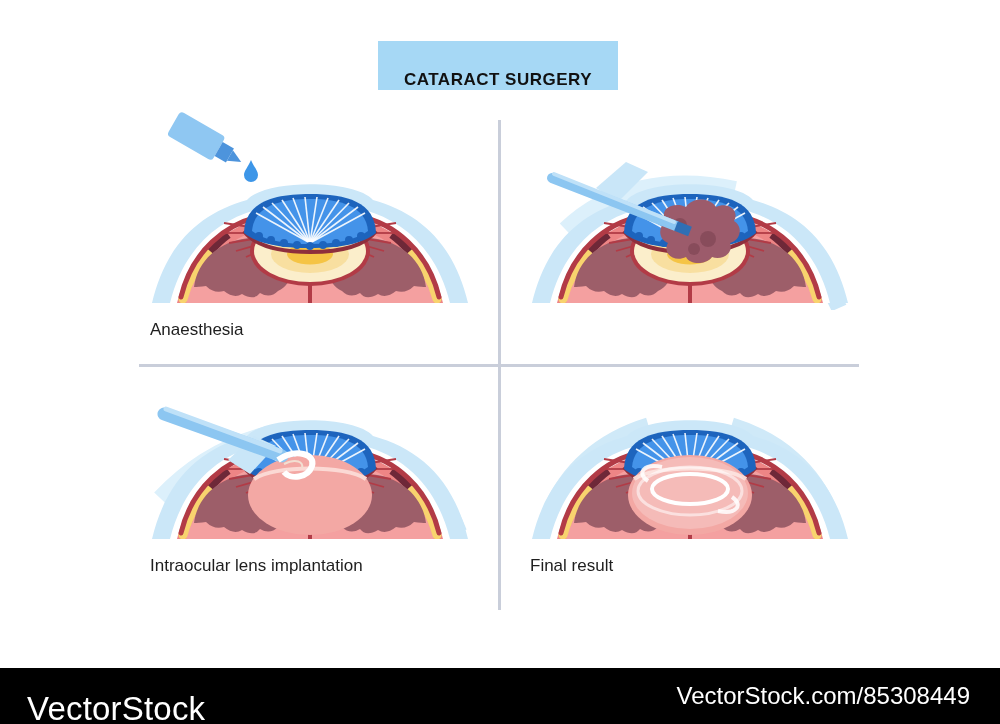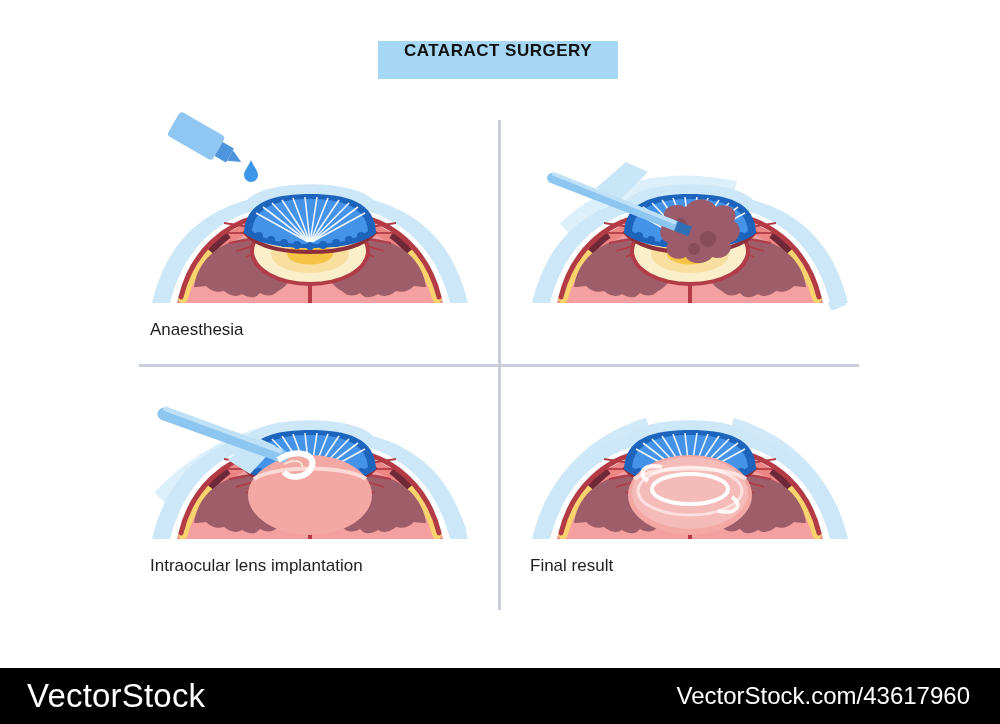--- a/index.html
+++ b/index.html
@@ -1,34 +1,34 @@
 <!DOCTYPE html>
 <html><head>
 <meta charset="utf-8">
 <style>
   html,body{margin:0;padding:0;background:#ffffff;}
   #stage{position:relative;width:1000px;height:724px;background:#ffffff;overflow:hidden;
          font-family:"Liberation Sans",sans-serif;}
-  .title-box{position:absolute;left:378px;top:41px;width:240px;height:38px;
-             background:#A6D8F5;display:flex;align-items:flex-start;justify-content:center;}
+  .title-box{position:absolute;left:378px;top:41px;width:240px;height:49px;
+             background:#A6D8F5;display:flex;align-items:flex-end;justify-content:center;}
   .title-box span{font-size:17px;font-weight:600;letter-spacing:.5px;color:#111;}
   .divider-v{position:absolute;left:498px;top:120px;width:3px;height:490px;background:#C9CEDA;}
   .divider-h{position:absolute;left:139px;top:364px;width:720px;height:3px;background:#C9CEDA;}
   .panel{position:absolute;}
   .panel svg{display:block;}
   .p1{left:150px;top:110px;width:320px;height:240px;}
   .p2{left:530px;top:110px;width:320px;height:240px;}
   .p3{left:150px;top:390px;width:320px;height:190px;}
   .p4{left:530px;top:390px;width:320px;height:190px;}
   .panel-label{position:absolute;left:0;width:320px;
                font-size:17px;color:#1E1E1E;}
   .p1 .panel-label,.p2 .panel-label{top:210px;}
   .p3 .panel-label,.p4 .panel-label{top:166px;}
   .footer{position:absolute;left:0;top:668px;width:1000px;height:56px;background:#000;}
-  .footer .logo{position:absolute;left:27px;top:0;height:44px;line-height:56px;
+  .footer .logo{position:absolute;left:27px;top:13px;height:44px;line-height:56px;
                 color:#fff;font-size:33px;font-weight:500;letter-spacing:.2px;}
   .footer .credit{position:absolute;right:30px;top:0;height:56px;line-height:56px;
                   color:#fff;font-size:24px;font-weight:400;}
 </style>
 </head>
 <body>
 
 <div id="stage">
 
   <svg width="0" height="0" style="position:absolute">
@@ -201,16 +201,16 @@
         <line x1="16" y1="19" x2="130" y2="61" stroke="#BFE1F8" stroke-width="5" stroke-linecap="round"></line>
         <path d="M128,70 C146,58 166,64 162,76 C158,88 140,90 134,82" stroke="#FFFFFF" stroke-width="6" fill="none"></path>
         <path d="M134,74 C146,68 154,72 152,78" stroke="#F2DFD2" stroke-width="2" fill="none"></path>
       </g>
     </svg>
     <div class="panel-label">Intraocular lens implantation</div>
   </div>
 
   <div class="footer">
     <span class="logo">VectorStock</span>
-    <span class="credit">VectorStock.com/43617960</span>
+    <span class="credit">VectorStock.com/85308449</span>
   </div>
 
 </div>
 
 </body></html>

